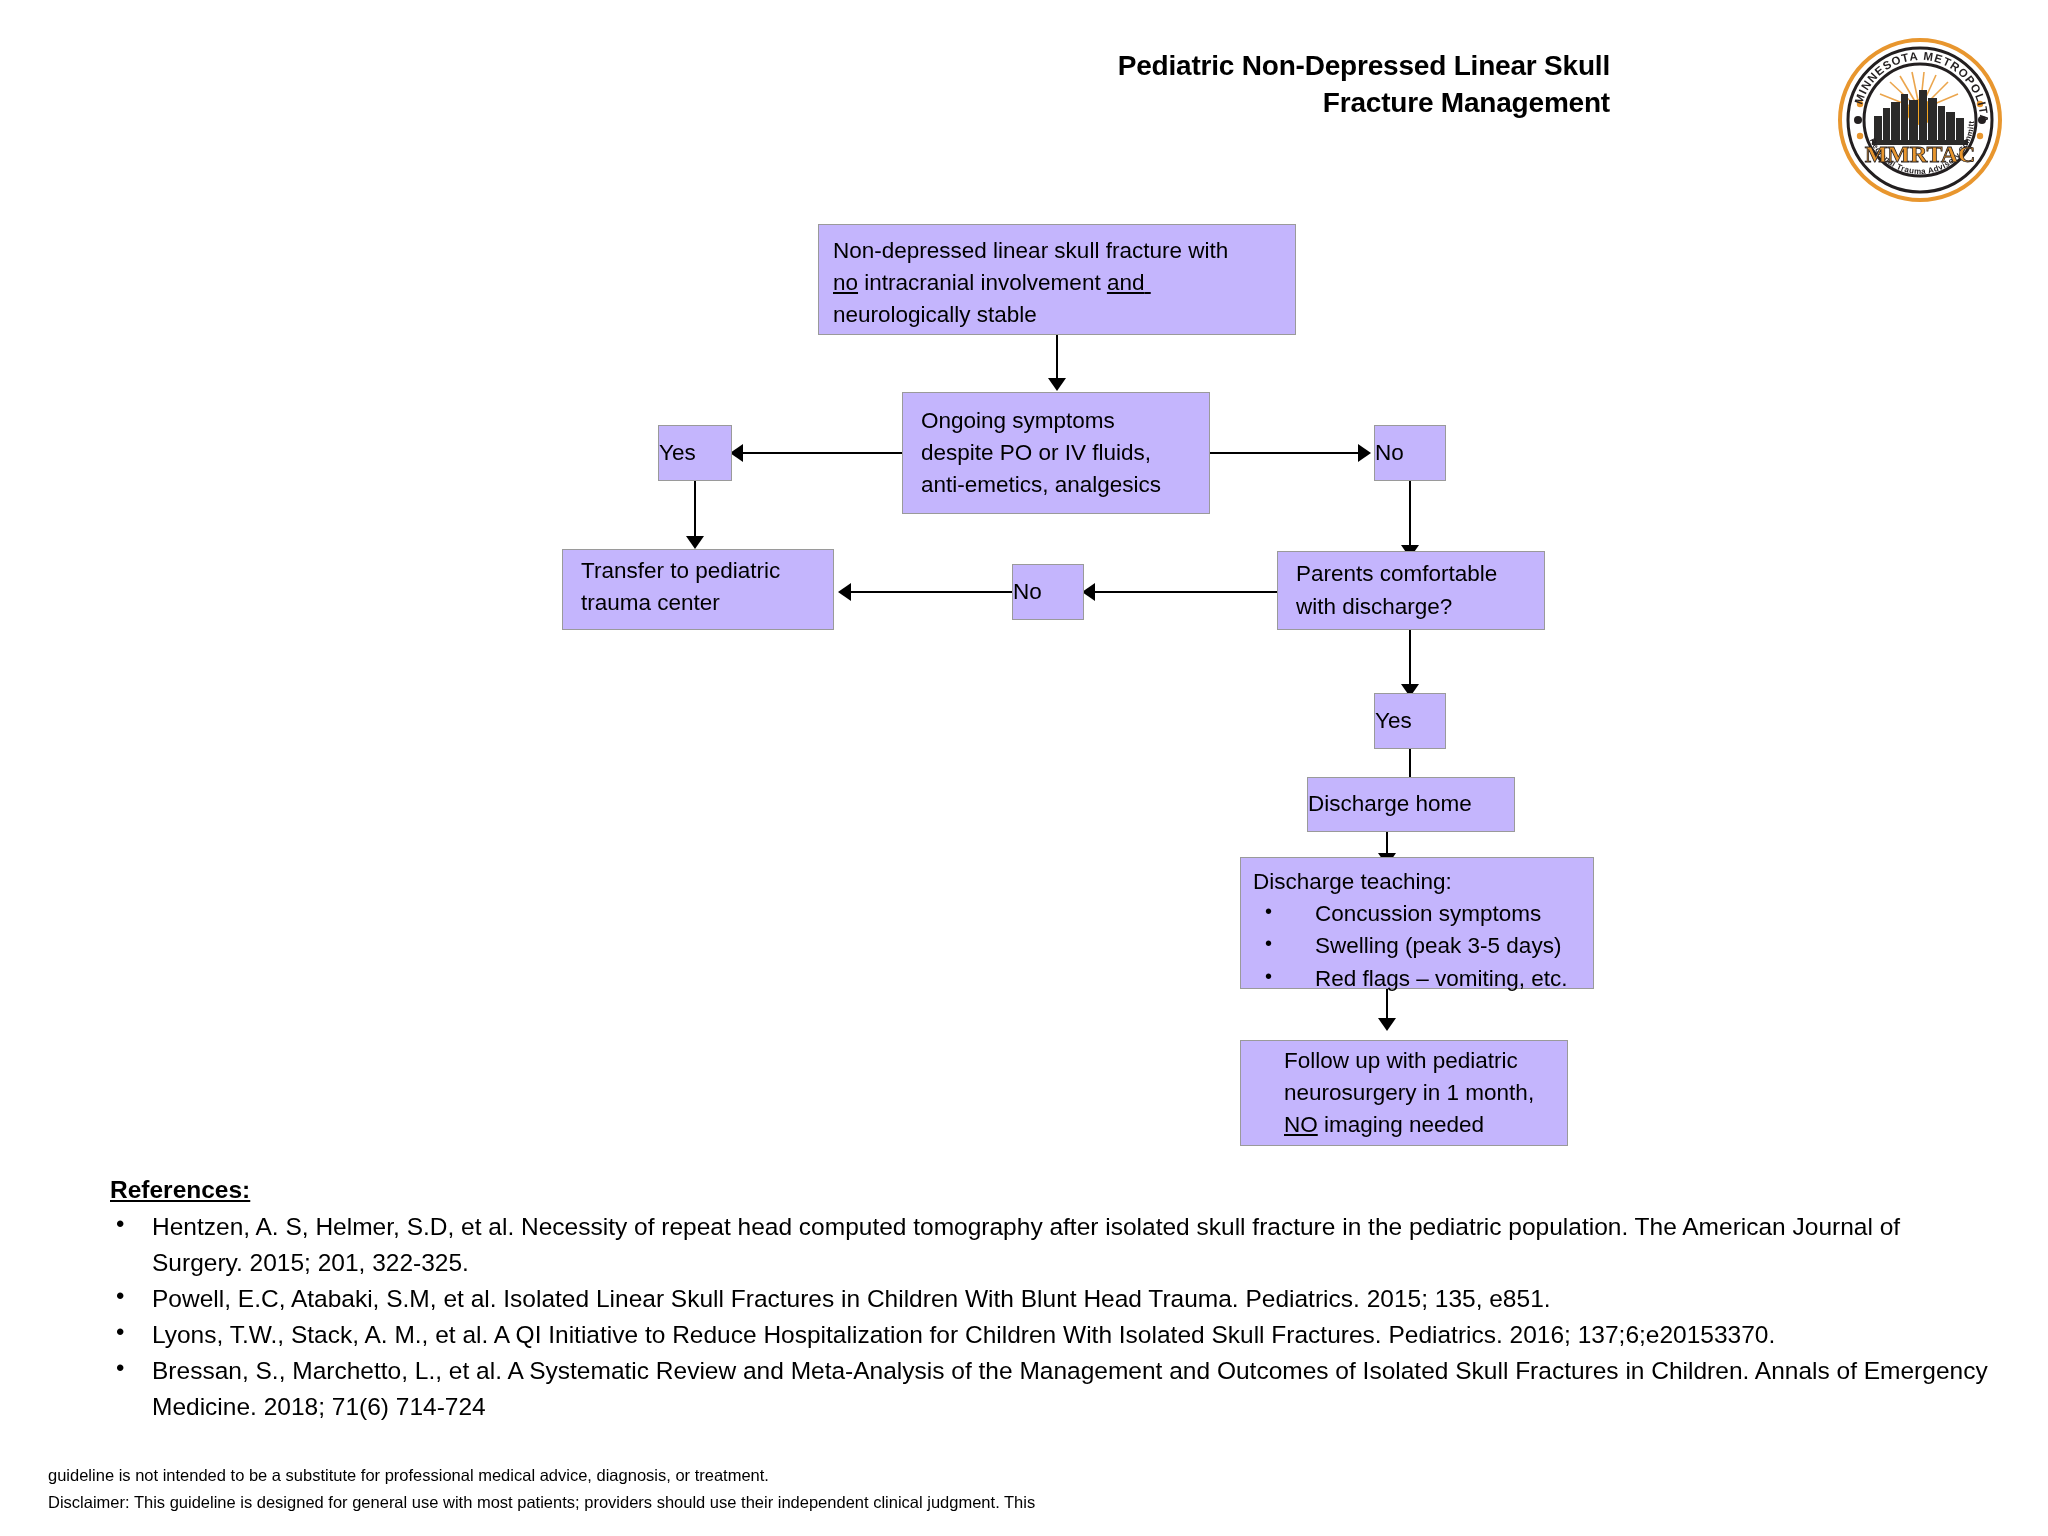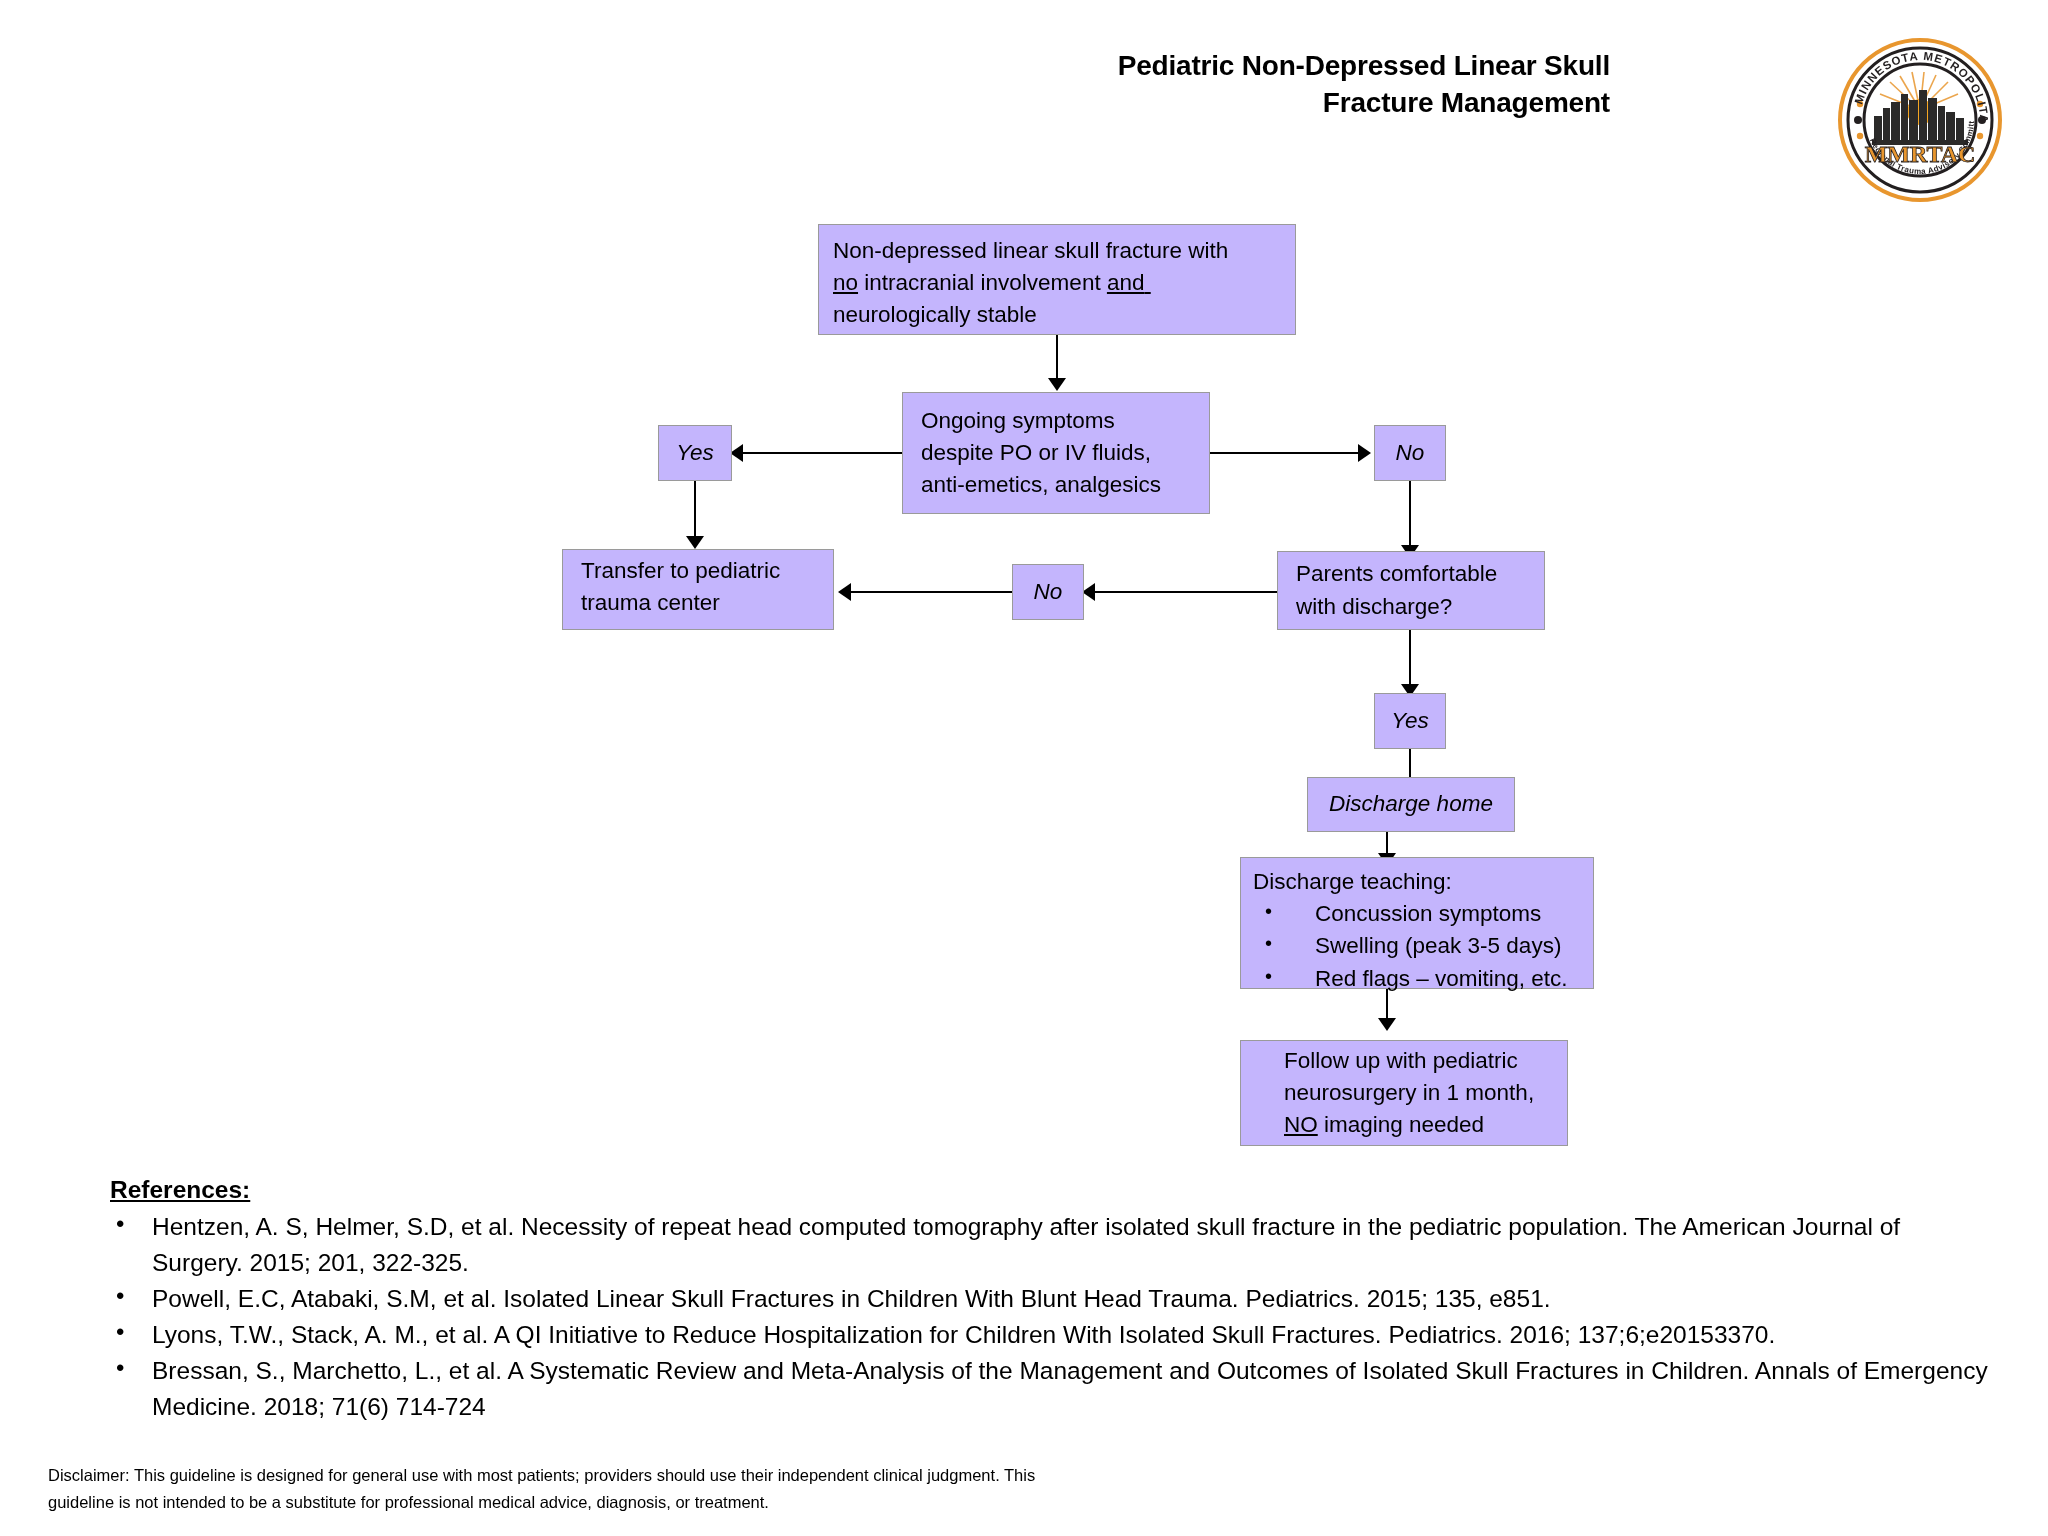--- a/index.html
+++ b/index.html
@@ -46,23 +46,22 @@
     border: 1px solid #9a9a9a;
     background: #c4b5fd;
     font-size: 22.5px;
     line-height: 1.43;
     color: #000;
     padding: 10px 14px;
   }
   .fbox.center {
     display: flex;
     align-items: center;
-    justify-content: center;
+    justify-content: flex-start;
     padding: 0;
-    font-style: italic;
   }
   .fbox.vcenter {
     display: flex;
     flex-direction: column;
     justify-content: center;
     padding-left: 18px;
     padding-right: 10px;
   }
   .fbox u { text-decoration: underline; }
 
@@ -306,15 +305,15 @@
   <div class="ref-head">References:</div>
   <ul>
     <li>Hentzen, A. S, Helmer, S.D, et al.  Necessity of repeat head computed tomography after isolated skull fracture in the pediatric population. The American Journal of Surgery. 2015; 201, 322-325.</li>
     <li>Powell, E.C, Atabaki, S.M, et al. Isolated Linear Skull Fractures in Children With Blunt Head Trauma. Pediatrics. 2015; 135, e851.</li>
     <li> Lyons, T.W., Stack, A. M., et al.  A QI Initiative to Reduce Hospitalization for Children With Isolated Skull Fractures. Pediatrics. 2016; 137;6;e20153370.</li>
     <li>Bressan, S., Marchetto, L., et al. A Systematic Review and Meta-Analysis of the Management and Outcomes of Isolated Skull Fractures in Children. Annals of Emergency Medicine. 2018; 71(6) 714-724</li>
   </ul>
 </div>
 
 <div id="disclaimer">
+  <span>guideline is not intended to be a substitute for professional medical advice, diagnosis, or treatment.</span>
   <span>Disclaimer: This guideline is designed for general use with most patients; providers should use their independent clinical judgment. This</span>
-  <span>guideline is not intended to be a substitute for professional medical advice, diagnosis, or treatment.</span>
 </div>
 
 </body></html>

